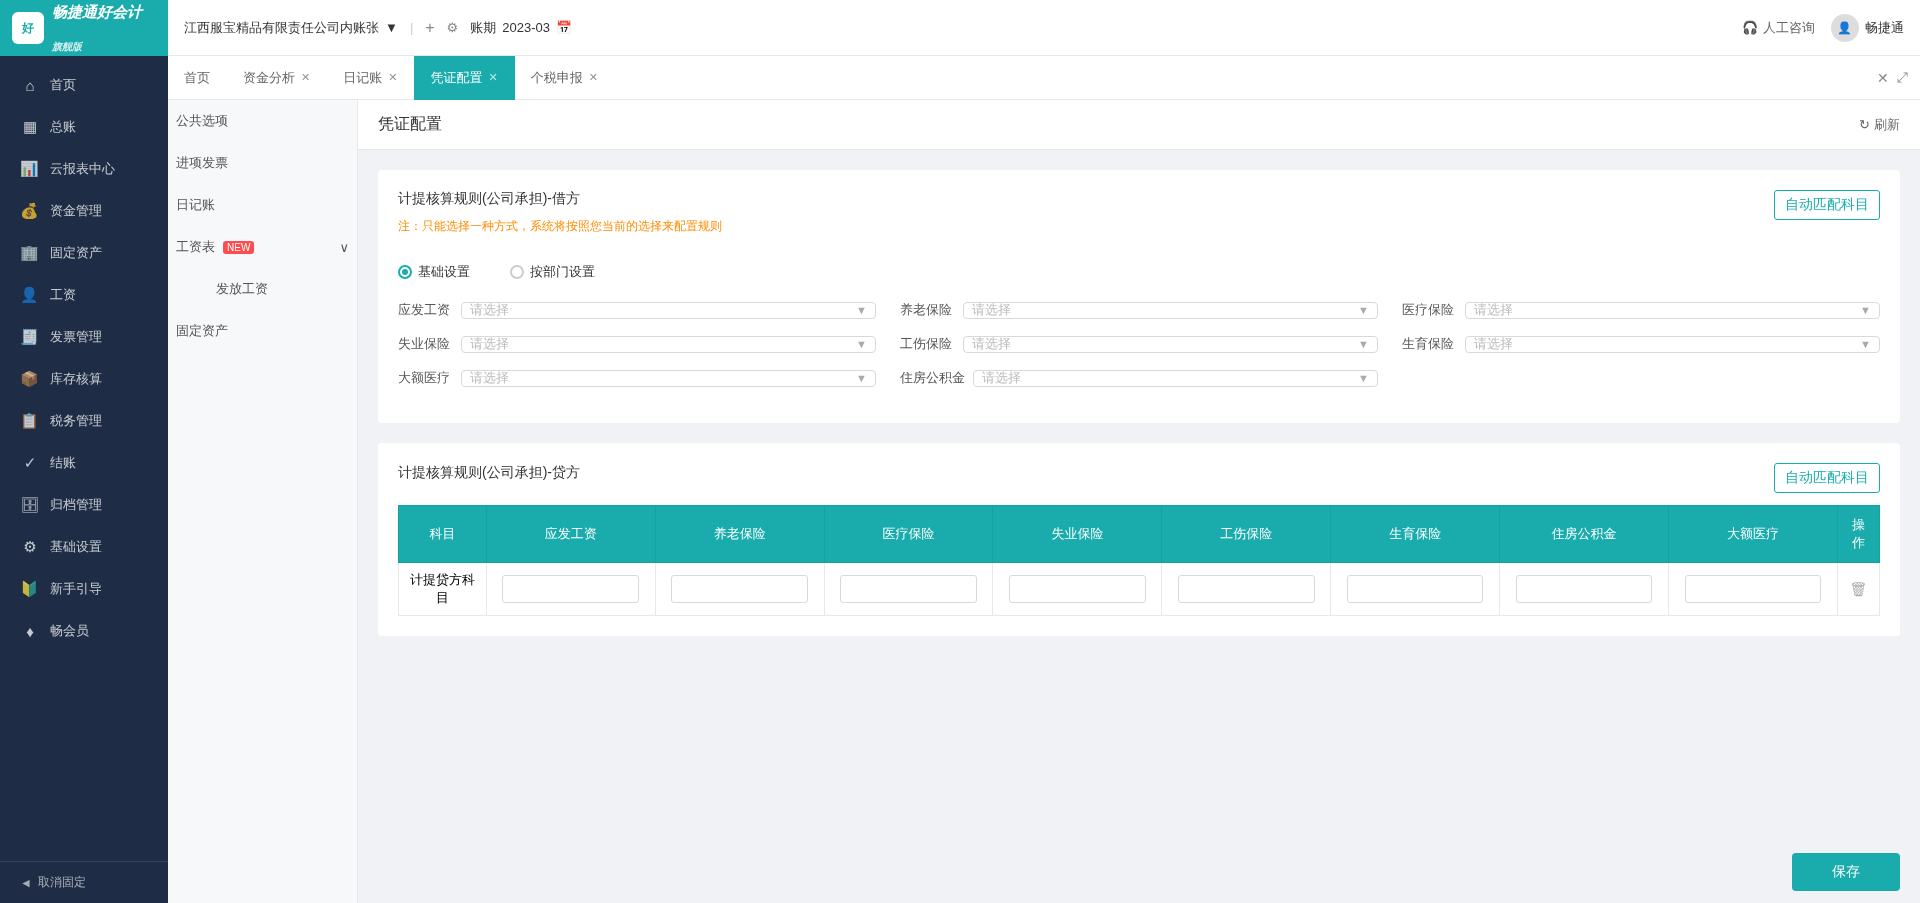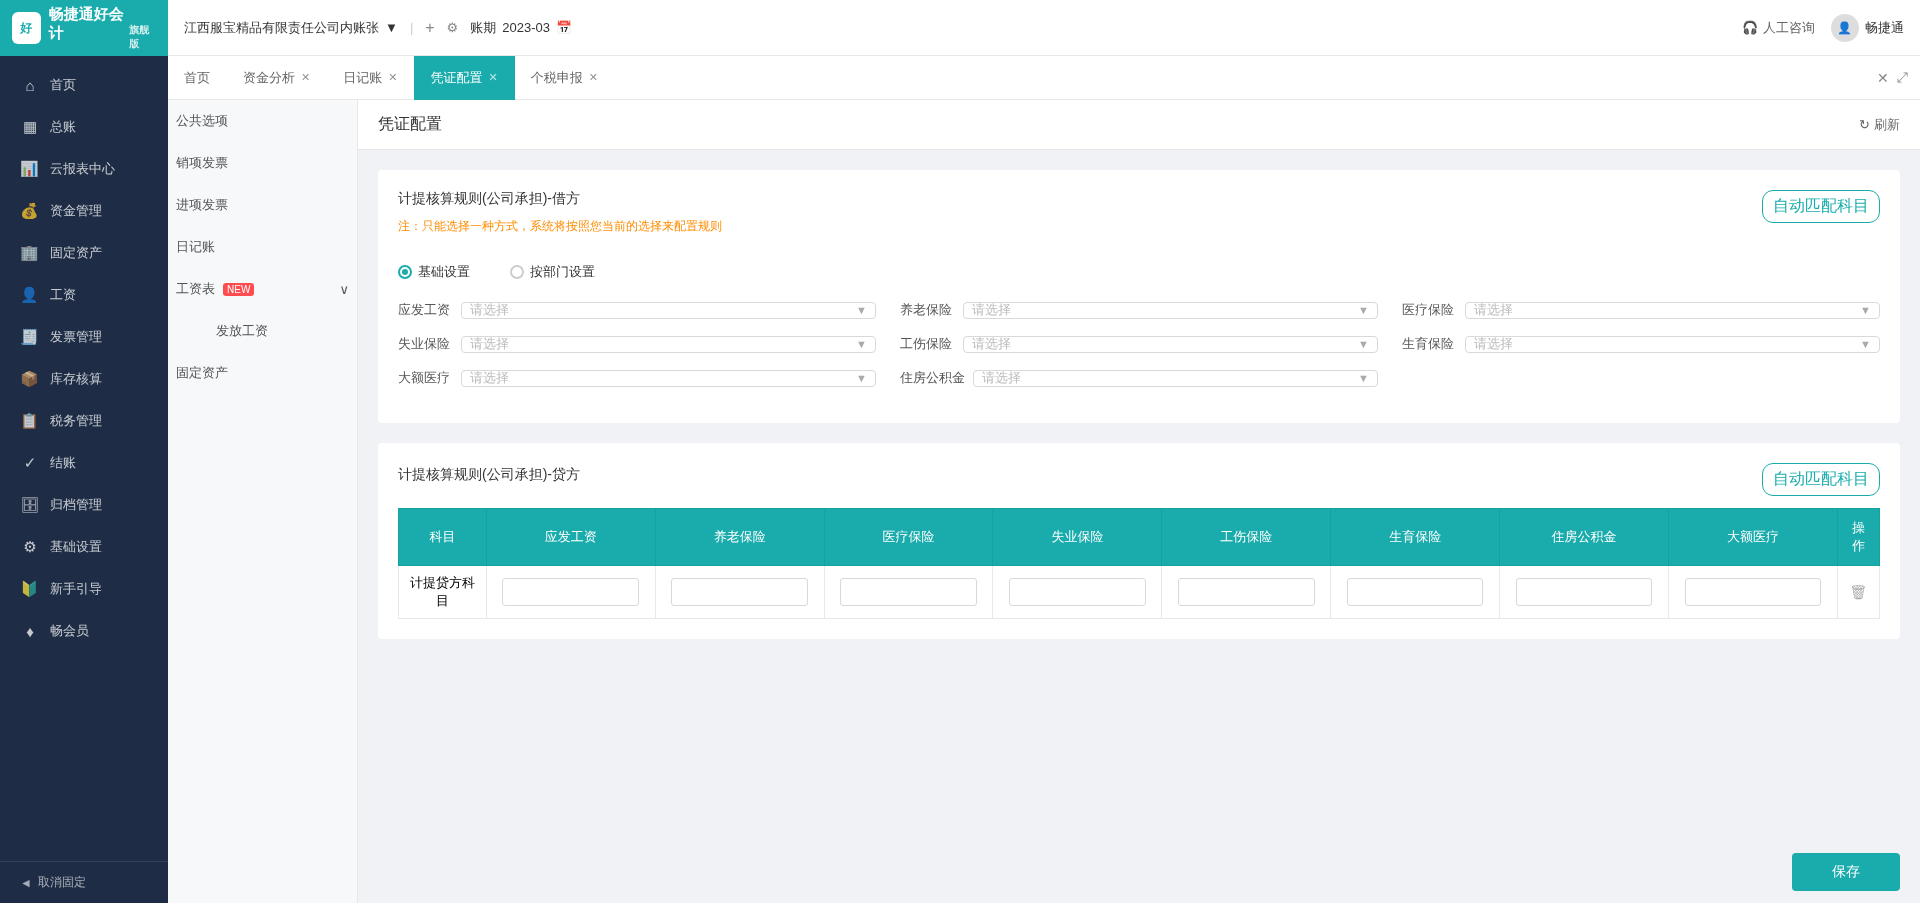--- a/index.html
+++ b/index.html
@@ -35,21 +35,21 @@
       justify-content: center;
       color: #1aacac;
       font-size: 12px;
       font-weight: bold;
     }
     .sidebar-logo-sub {
       font-size: 10px;
       color: rgba(255,255,255,0.8);
       margin-top: 18px;
     }
-    .sidebar-logo-text { display: flex; flex-direction: row; }
+    .sidebar-logo-text { display: flex; flex-direction: column; font-style: italic; }
     .sidebar-nav { flex: 1; overflow-y: auto; padding: 8px 0; }
     .sidebar-nav-item {
       display: flex;
       align-items: center;
       gap: 10px;
       padding: 12px 20px;
       color: rgba(255,255,255,0.75);
       cursor: pointer;
       font-size: 13px;
     }
@@ -294,22 +294,22 @@
       font-size: 13px;
     }
     .form-select .chevron { color: #aaa; font-size: 11px; }
 
     
     .auto-match-btn {
       border: 1px solid #1aacac;
       color: #1aacac;
       background: white;
       padding: 5px 10px;
-      font-size: 16px;
-      border-radius: 11px;
+      font-size: 14px;
+      border-radius: 3px;
       cursor: pointer;
       margin-left: auto;
       display: block;
       margin-bottom: 12px;
       font-family: Liberation Mono, monospace;
     }
 
     
     .data-table {
       width: 100%;
@@ -504,23 +504,20 @@
       <span class="tab-bar-action-btn">✕</span>
       <span class="tab-bar-action-btn">⤢</span>
     </div>
   </div>
 
   <div class="content-area">
 
     <div class="secondary-sidebar">
       <div class="sec-nav-item">
         <span>公共选项</span>
-      </div>
-      <div class="sec-nav-item">
-        <span>销项发票</span>
       </div>
       <div class="sec-nav-item">
         <span>进项发票</span>
       </div>
       <div class="sec-nav-item">
         <span>日记账</span>
       </div>
       <div class="sec-nav-item" style="display:flex;align-items:center;justify-content:space-between;">
         <div style="display:flex;align-items:center;gap:8px;">
           <span>工资表</span>

